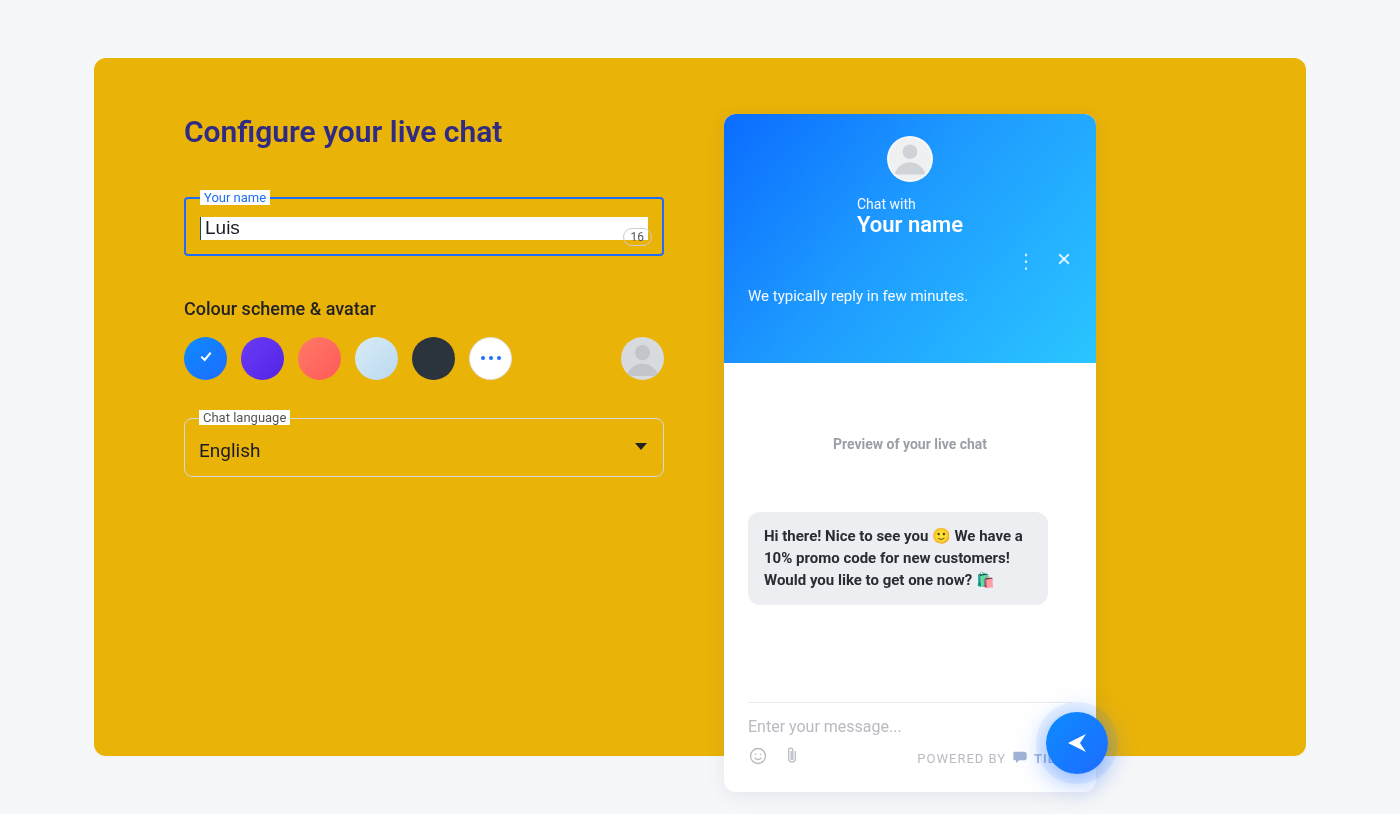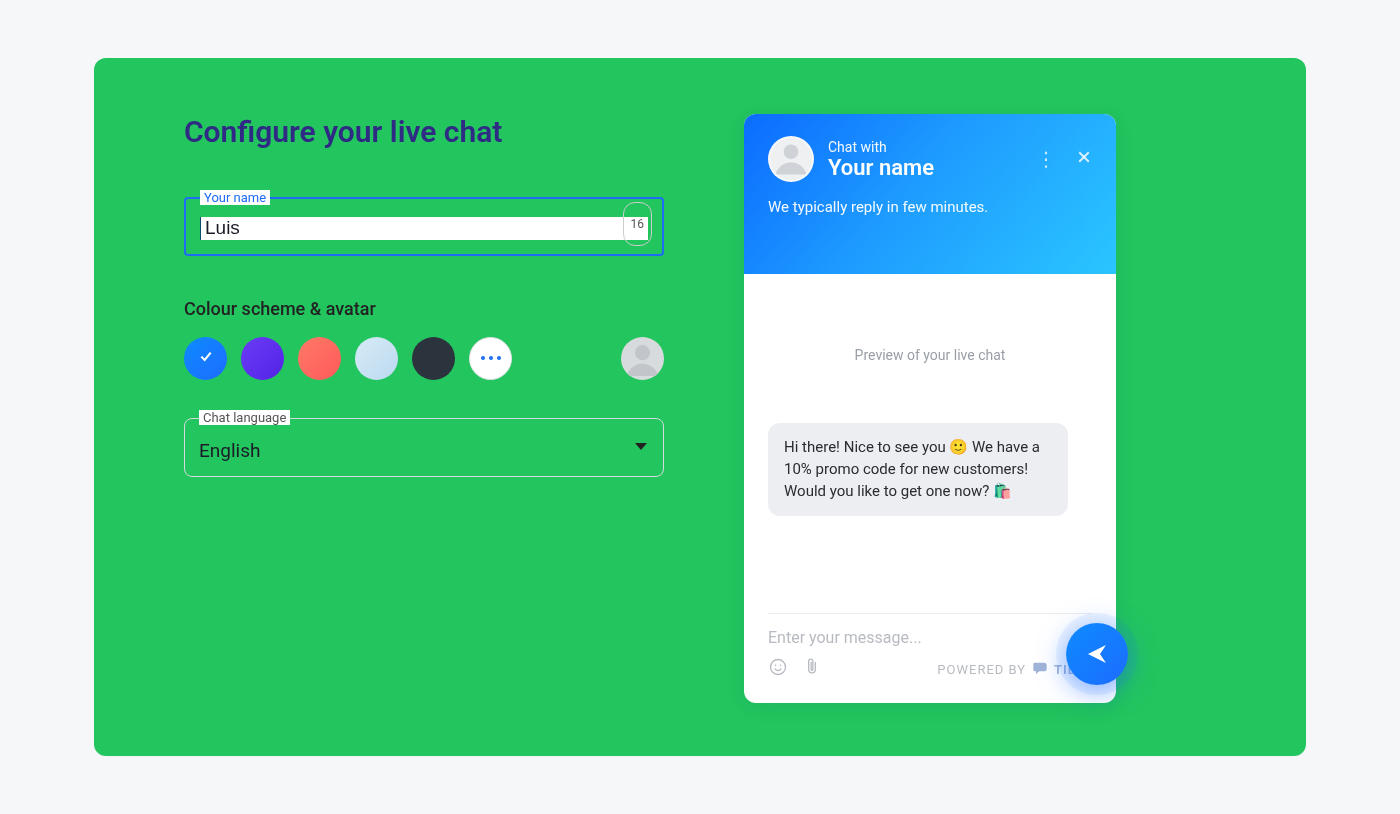--- a/index.html
+++ b/index.html
@@ -9,25 +9,25 @@
     width: 1400px;
     height: 814px;
     display:flex;
     align-items:flex-start;
     justify-content:center;
     padding-top:58px;
   }
   .card {
     width: 1212px;
     height: 698px;
-    background: #22c55e;
+    background: #eab308;
     border-radius: 12px;
     display:flex;
     padding: 56px 90px 40px 90px;
-    gap: 80px;
+    gap: 60px;
     box-shadow: 0 1px 2px rgba(0,0,0,0.02);
   }
   .left { flex: 1 1 50%; max-width: 480px; }
   .right { flex: 0 0 auto; display:flex; justify-content:flex-end; align-items:flex-start;}
   h1.page-title {
     font-size: 30px;
     font-weight: 600;
     color: #2f2b85;
     margin-bottom: 48px;
   }
@@ -58,21 +58,21 @@
     padding-left:4px;
     line-height:1.2;
   }
   .char-count {
     position:absolute;
     right:10px;
     bottom:8px;
     font-size:12px;
     border:1px solid #ccc;
     border-radius:12px;
-    padding:14px 7px;
+    padding:1px 7px;
     color:#555;
     margin-top:48px;
   }
   .section-label {
     font-size:18px;
     color:#222;
     font-weight:500;
     margin-bottom:18px;
   }
   .swatch-row { display:flex; align-items:center; gap:14px; margin-bottom:38px;}
@@ -127,37 +127,37 @@
     overflow:visible;
     position:relative;
     background:#fff;
   }
   .chat-header {
     background:linear-gradient(130deg,#0b6cff 0%, #1e9bff 45%, #2ac5ff 100%);
     padding:22px 24px 58px 24px;
     position:relative;
     border-radius:12px 12px 0 0;
   }
-  .chat-header-row{ display:flex; align-items:center; gap:14px;}
+  .chat-header-row{ display:flex; align-items:center; gap:14px;flex-direction:column;}
   .chat-avatar{
     width:46px;height:46px;border-radius:50%;
     background:#eef0f2;display:flex;align-items:flex-end;justify-content:center;overflow:hidden;border:2px solid rgba(255,255,255,0.5);
   }
   .chat-avatar svg{width:46px;height:46px;fill:#cfd3d8;}
   .chat-title-block{ color:#fff;}
   .chat-with{font-size:14px;opacity:.95;}
   .chat-name{font-size:22px;font-weight:600;}
   .header-actions{margin-left:auto;display:flex;gap:20px;align-items:center;color:rgba(255,255,255,.75);}
   .vdots{font-size:20px;line-height:1;}
   .close-x svg{width:16px;height:16px;stroke:rgba(255,255,255,.8);stroke-width:2.5;fill:none;}
   .reply-note{font-size:15px;color:#fff;opacity:.95;margin-top:16px;}
   .wave{
     display:block;width:100%;height:34px;margin-top:-1px;
   }
-  .chat-body{padding:10px 24px 6px; min-height:300px;}
+  .chat-body{padding:10px 24px 6px; min-height:300px;font-weight:bold;}
   .preview-label{
     text-align:center;color:#9a9fa7;font-size:14px;margin-top:30px;margin-bottom:60px;
   }
   .bubble-left{
     background:#edeef1;border-radius:12px;padding:14px 16px;color:#2a2c31;
     font-size:15px;line-height:1.45;max-width:300px;margin-bottom:14px;
   }
   .bubble-right{
     float:right;
     background:linear-gradient(130deg,#0b6cff 0%, #1e9bff 70%);

